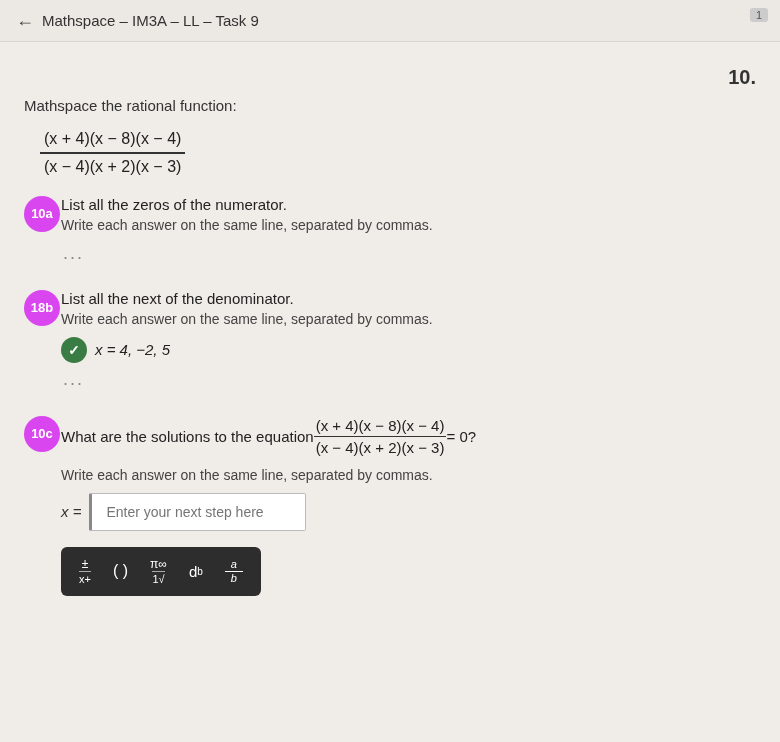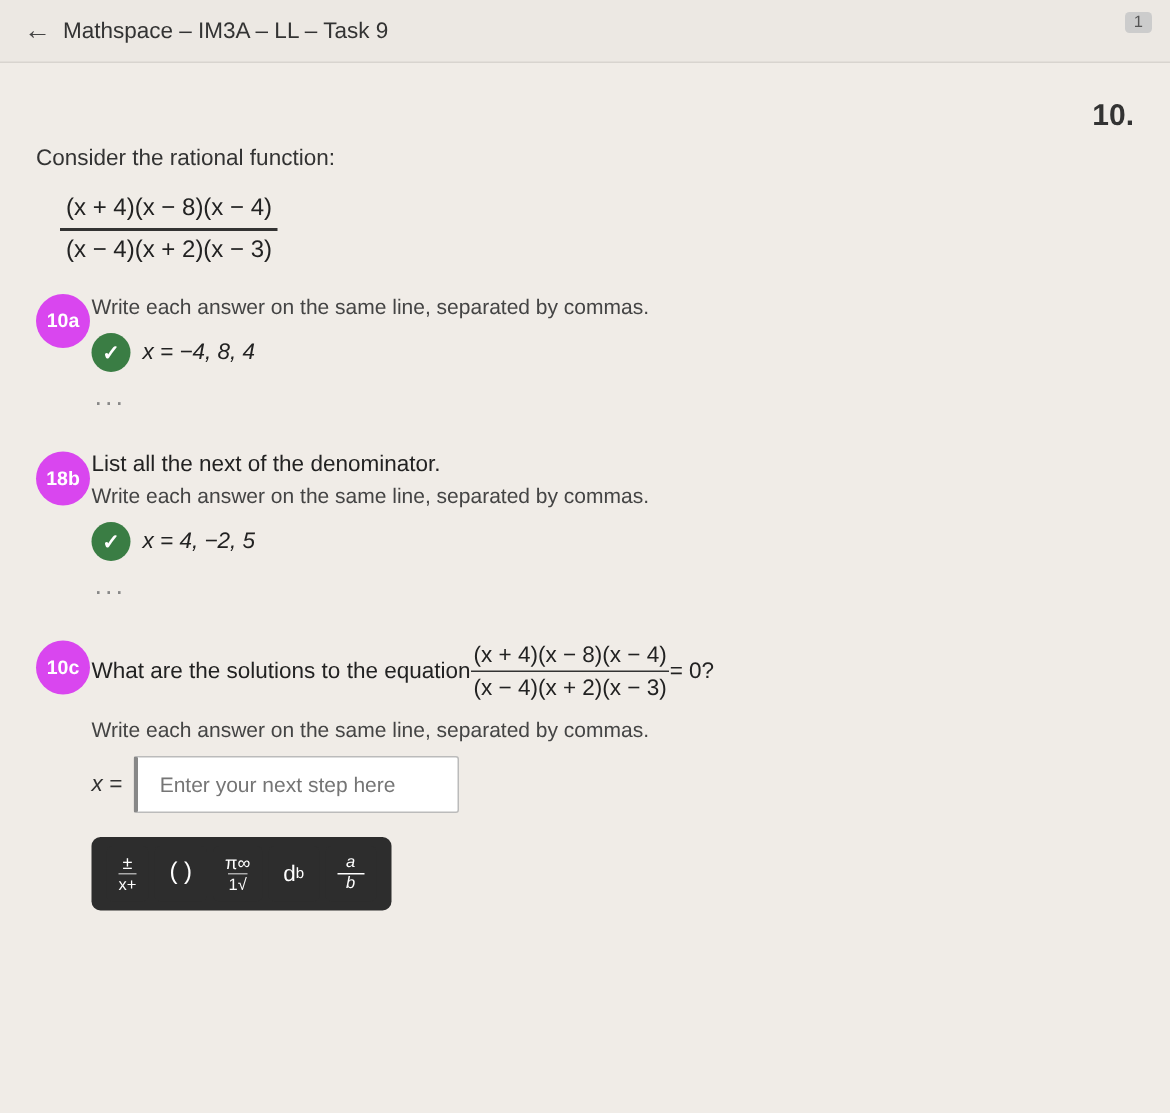--- a/index.html
+++ b/index.html
@@ -288,38 +288,35 @@
   <div class="top-nav">
     <span class="back-arrow">←</span>
     <span class="nav-title">Mathspace – IM3A – LL – Task 9</span>
     <div class="page-number-badge">1</div>
   </div>
 
   <div class="content">
 
     
     <div class="question-number">10.</div>
-    <div class="question-text">Consider the rational function:</div>
+    <div class="question-text">Mathspace the rational function:</div>
 
     
     <div class="fraction-display">
       <div class="fraction-numerator">(x + 4)(x − 8)(x − 4)</div>
       <div class="fraction-line"></div>
       <div class="fraction-denominator">(x − 4)(x + 2)(x − 3)</div>
     </div>
 
     
     <div class="part-block">
       <div class="part-badge">10a</div>
       <div class="part-content">
+        <div class="part-title">List all the zeros of the numerator.</div>
         <div class="part-instruction">Write each answer on the same line, separated by commas.</div>
-        <div class="answer-row">
-          <div class="check-icon"></div>
-          <span class="answer-text">x =  −4, 8, 4</span>
-        </div>
         <div class="dots-row">...</div>
       </div>
     </div>
 
     
     <div class="part-block">
       <div class="part-badge">18b</div>
       <div class="part-content">
         <div class="part-title">List all the next of the denominator.</div>
         <div class="part-instruction">Write each answer on the same line, separated by commas.</div>

